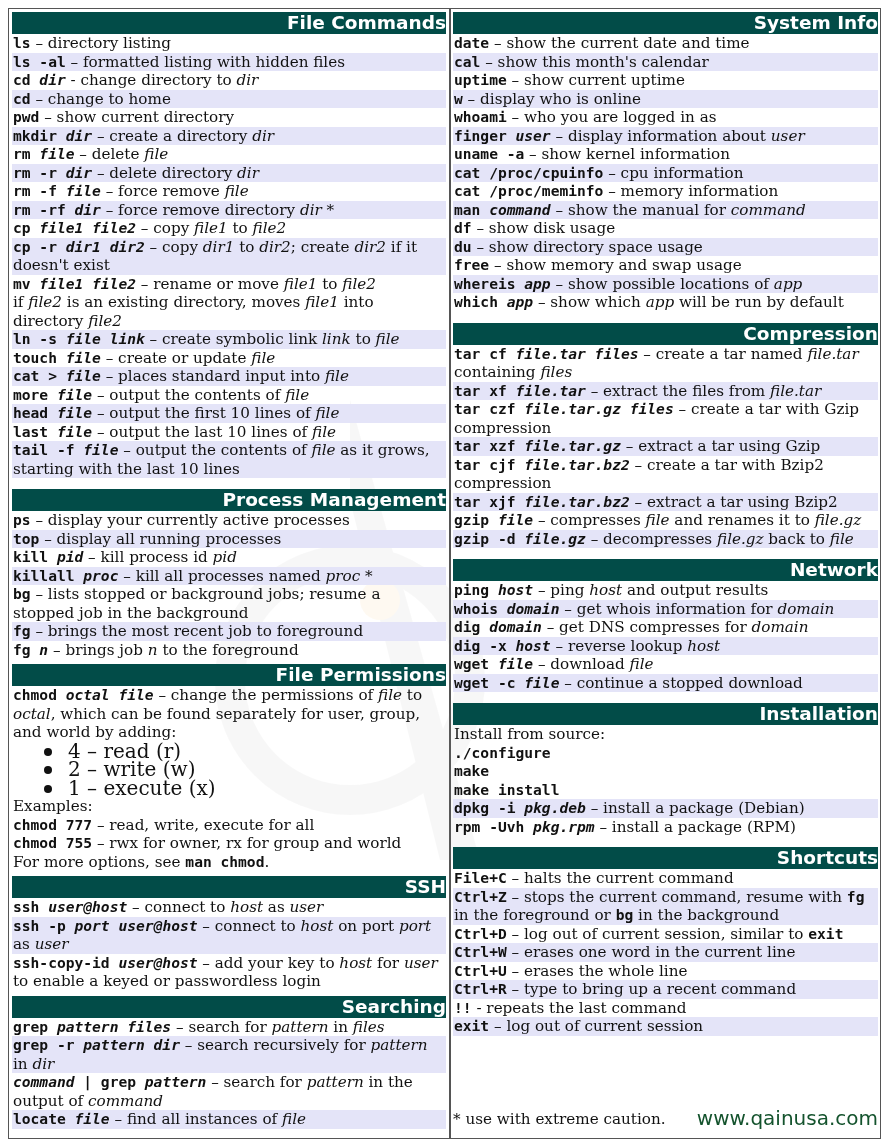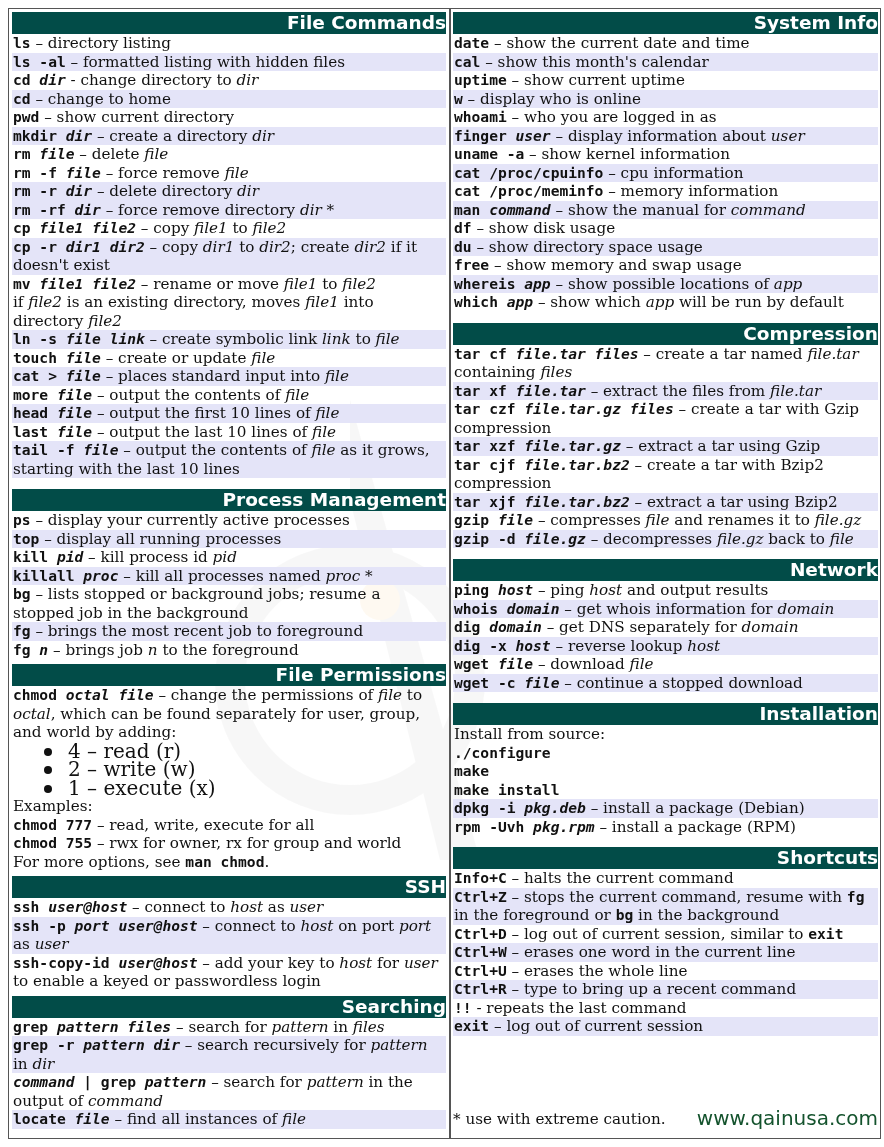--- a/index.html
+++ b/index.html
@@ -42,22 +42,22 @@
 <div class="col left" id="col-left">
     <div class="section">
       <div class="hdr">File Commands</div>
       <div class="row"><span class="cmd">ls</span><span> – directory listing</span></div>
       <div class="row alt"><span class="cmd">ls -al</span><span> – formatted listing with hidden files</span></div>
       <div class="row"><span class="cmd">cd </span><span class="arg">dir</span><span> - change directory to </span><em>dir</em></div>
       <div class="row alt"><span class="cmd">cd</span><span> – change to home</span></div>
       <div class="row"><span class="cmd">pwd</span><span>  – show current directory</span></div>
       <div class="row alt"><span class="cmd">mkdir </span><span class="arg">dir</span><span> – create a directory </span><em>dir</em></div>
       <div class="row"><span class="cmd">rm </span><span class="arg">file</span><span> – delete </span><em>file</em></div>
+      <div class="row alt"><span class="cmd">rm -r </span><span class="arg">dir</span><span> – delete directory </span><em>dir</em></div>
       <div class="row"><span class="cmd">rm -f </span><span class="arg">file</span><span> – force remove </span><em>file</em></div>
-      <div class="row alt"><span class="cmd">rm -r </span><span class="arg">dir</span><span> – delete directory </span><em>dir</em></div>
       <div class="row alt"><span class="cmd">rm -rf </span><span class="arg">dir</span><span> – force remove directory </span><em>dir</em><span> *</span></div>
       <div class="row"><span class="cmd">cp </span><span class="arg">file1 file2</span><span> – copy </span><em>file1</em><span> to </span><em>file2</em></div>
       <div class="row alt"><span class="cmd">cp -r </span><span class="arg">dir1 dir2</span><span> – copy </span><em>dir1</em><span> to </span><em>dir2</em><span>; create </span><em>dir2</em><span> if it doesn't exist</span></div>
       <div class="row"><span class="cmd">mv </span><span class="arg">file1 file2</span><span> – rename or move </span><em>file1</em><span> to </span><em>file2</em><br><span>if </span><em>file2</em><span> is an existing directory, moves </span><em>file1</em><span> into directory </span><em>file2</em></div>
       <div class="row alt"><span class="cmd">ln -s </span><span class="arg">file link</span><span> – create symbolic link </span><em>link</em><span> to </span><em>file</em></div>
       <div class="row"><span class="cmd">touch </span><span class="arg">file</span><span> – create or update </span><em>file</em></div>
       <div class="row alt"><span class="cmd">cat &gt; </span><span class="arg">file</span><span> – places standard input into </span><em>file</em></div>
       <div class="row"><span class="cmd">more </span><span class="arg">file</span><span> – output the contents of </span><em>file</em></div>
       <div class="row alt"><span class="cmd">head </span><span class="arg">file</span><span> – output the first 10 lines of </span><em>file</em></div>
       <div class="row"><span class="cmd">last </span><span class="arg">file</span><span> – output the last 10 lines of </span><em>file</em></div>
@@ -133,39 +133,39 @@
       <div class="row"><span class="cmd">tar cjf </span><span class="arg">file.tar.bz2</span><span> – create a tar with Bzip2 compression</span></div>
       <div class="row alt"><span class="cmd">tar xjf </span><span class="arg">file.tar.bz2</span><span> – extract a tar using Bzip2</span></div>
       <div class="row"><span class="cmd">gzip </span><span class="arg">file</span><span> – compresses </span><em>file</em><span> and renames it to </span><em>file.gz</em></div>
       <div class="row alt"><span class="cmd">gzip -d </span><span class="arg">file.gz</span><span> – decompresses </span><em>file.gz</em><span> back to </span><em>file</em></div>
       <div class="gap-lg"></div>
     </div>
     <div class="section">
       <div class="hdr">Network</div>
       <div class="row"><span class="cmd">ping </span><span class="arg">host</span><span> – ping </span><em>host</em><span> and output results</span></div>
       <div class="row alt"><span class="cmd">whois </span><span class="arg">domain</span><span> – get whois information for </span><em>domain</em></div>
-      <div class="row"><span class="cmd">dig </span><span class="arg">domain</span><span> – get DNS separately for </span><em>domain</em></div>
+      <div class="row"><span class="cmd">dig </span><span class="arg">domain</span><span> – get DNS compresses for </span><em>domain</em></div>
       <div class="row alt"><span class="cmd">dig -x </span><span class="arg">host</span><span> – reverse lookup </span><em>host</em></div>
       <div class="row"><span class="cmd">wget </span><span class="arg">file</span><span> – download </span><em>file</em></div>
       <div class="row alt"><span class="cmd">wget -c </span><span class="arg">file</span><span> – continue a stopped download</span></div>
       <div class="gap-lg"></div>
     </div>
     <div class="section">
       <div class="hdr">Installation</div>
       <div class="row"><span>Install from source:</span></div>
       <div class="row"><span class="cmd">./configure</span></div>
       <div class="row"><span class="cmd">make</span></div>
       <div class="row"><span class="cmd">make install</span></div>
       <div class="row alt"><span class="cmd">dpkg -i </span><span class="arg">pkg.deb</span><span> – install a package (Debian)</span></div>
       <div class="row"><span class="cmd">rpm -Uvh </span><span class="arg">pkg.rpm</span><span> – install a package (RPM)</span></div>
       <div class="gap-lg"></div>
     </div>
     <div class="section">
       <div class="hdr">Shortcuts</div>
-      <div class="row"><span class="cmd">Info+C</span><span> – halts the current command</span></div>
+      <div class="row"><span class="cmd">File+C</span><span> – halts the current command</span></div>
       <div class="row alt"><span class="cmd">Ctrl+Z</span><span> – stops the current command, resume with </span><span class="cmd">fg</span><span> in the foreground or </span><span class="cmd">bg</span><span> in the background</span></div>
       <div class="row"><span class="cmd">Ctrl+D</span><span> – log out of current session, similar to </span><span class="cmd">exit</span></div>
       <div class="row alt"><span class="cmd">Ctrl+W</span><span> – erases one word in the current line</span></div>
       <div class="row"><span class="cmd">Ctrl+U</span><span> – erases the whole line</span></div>
       <div class="row alt"><span class="cmd">Ctrl+R</span><span> – type to bring up a recent command</span></div>
       <div class="row"><span class="cmd">!!</span><span> - repeats the last command</span></div>
       <div class="row alt"><span class="cmd">exit</span><span> – log out of current session</span></div>
     </div>
   </div>
 

